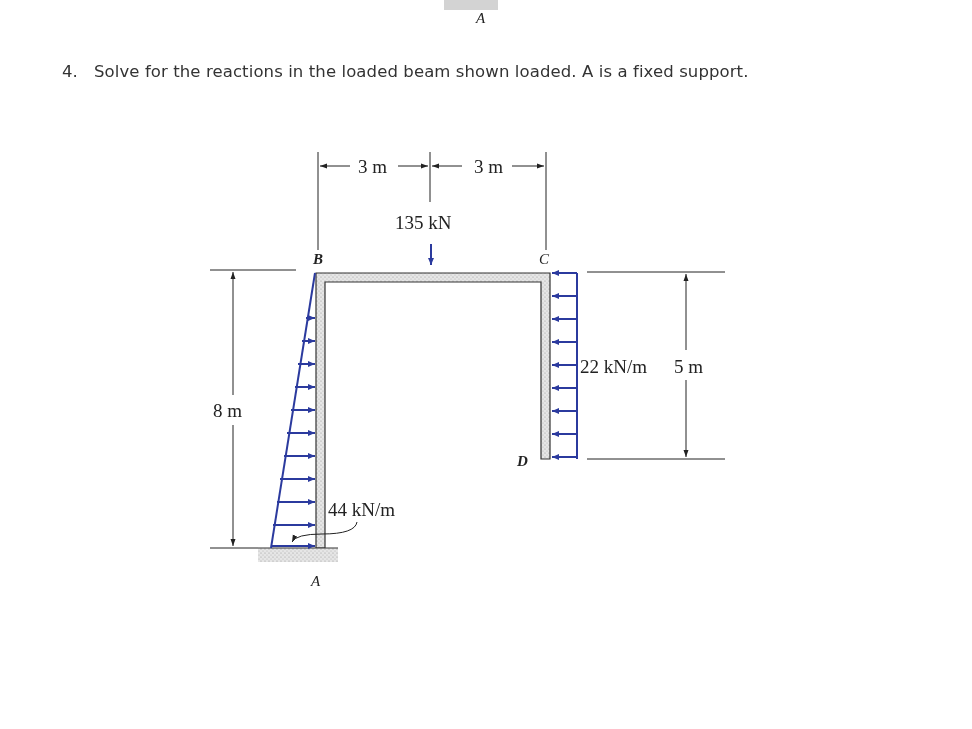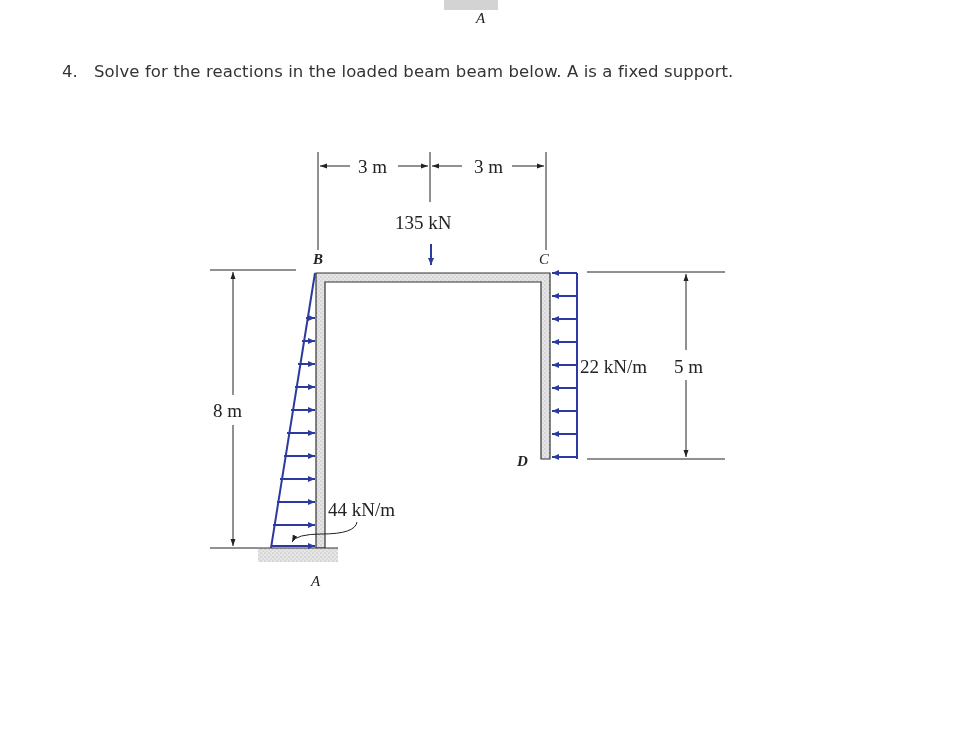--- a/index.html
+++ b/index.html
@@ -10,21 +10,21 @@
   .question .num{display:inline-block;width:32px;}
   svg text{font-family:"Liberation Serif",serif;}
 </style>
 </head>
 <body>
 
 <div class="top-strip"></div>
 <div class="top-label">A</div>
 
 <div class="question">
-  <span class="num">4.</span><span>Solve for the reactions in the loaded beam beam below. A is a fixed support.</span>
+  <span class="num">4.</span><span>Solve for the reactions in the loaded beam shown loaded. A is a fixed support.</span>
 </div>
 
 <svg width="972" height="729" style="position:absolute;left:0;top:0;" xmlns="http://www.w3.org/2000/svg">
   <defs>
     <marker id="arrB" markerWidth="8" markerHeight="8" refX="7" refY="4" orient="auto" markerUnits="userSpaceOnUse">
       <path d="M0,1 L7,4 L0,7 Z" fill="#2b3a9e"></path>
     </marker>
     <marker id="arrK" markerWidth="8" markerHeight="8" refX="7" refY="4" orient="auto" markerUnits="userSpaceOnUse">
       <path d="M0,1.5 L7,4 L0,6.5 Z" fill="#222"></path>
     </marker>

